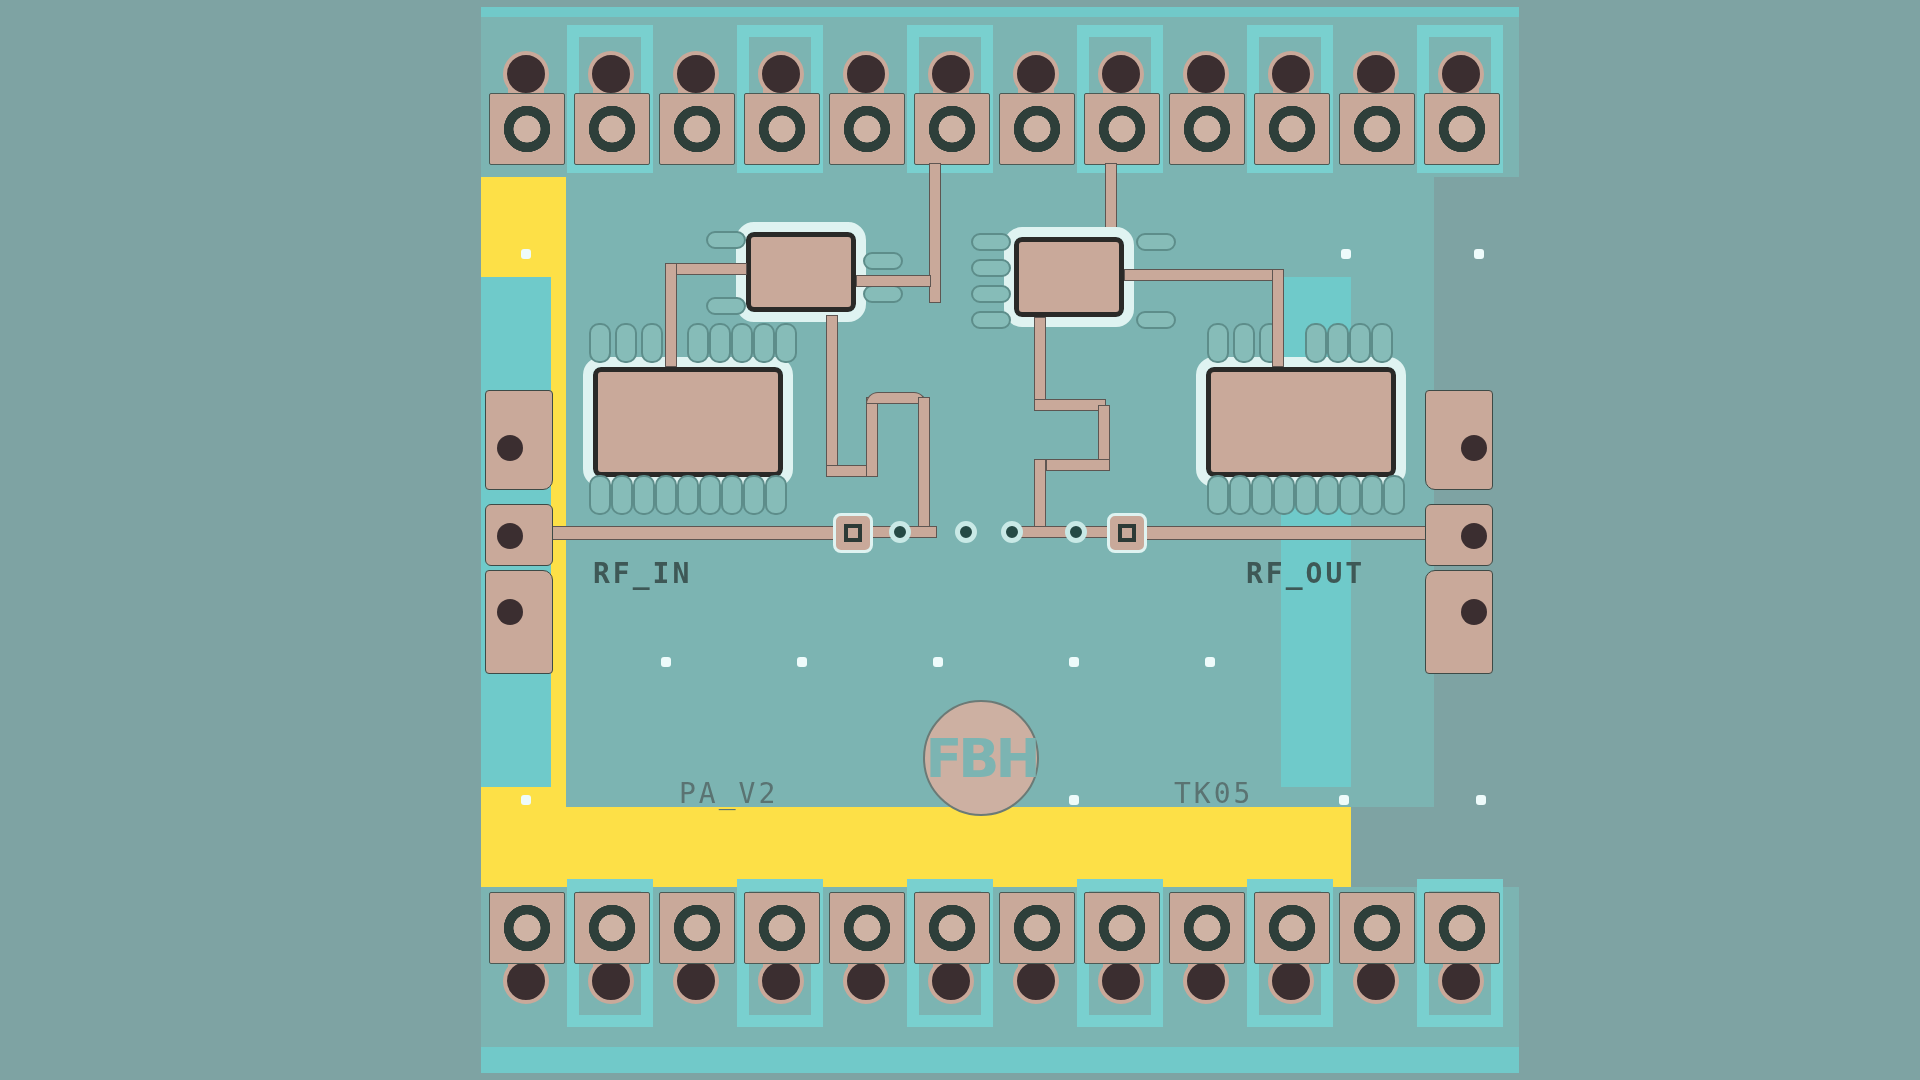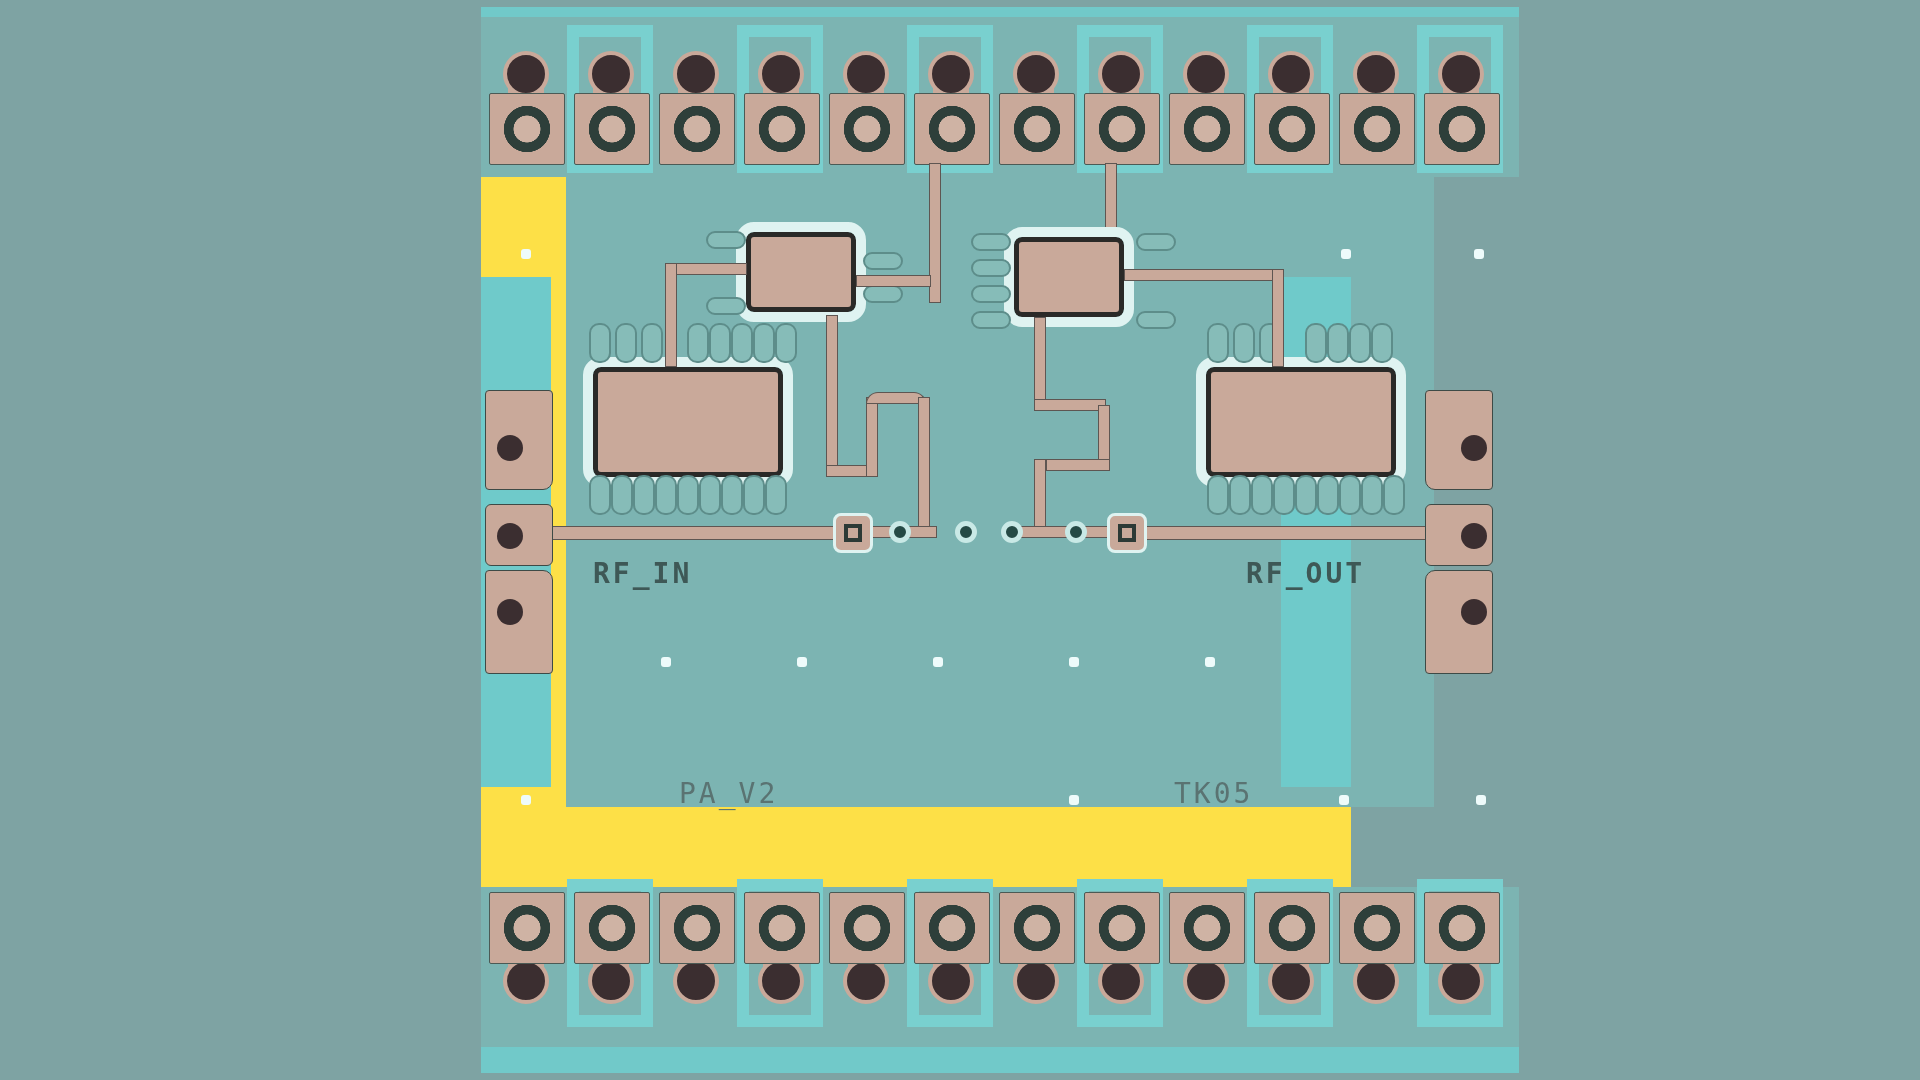--- a/index.html
+++ b/index.html
@@ -350,13 +350,14 @@
   <div class="mark" style="left:724px; top:650px;"></div>
   <div class="mark" style="left:40px; top:788px;"></div>
   <div class="mark" style="left:588px; top:788px;"></div>
   <div class="mark" style="left:858px; top:788px;"></div>
   <div class="mark" style="left:995px; top:788px;"></div>
 
   <div class="label" style="left:112px; top:550px;">RF_IN</div>
   <div class="label" style="left:765px; top:550px;">RF_OUT</div>
   <div class="label etched" style="left:198px; top:770px;">PA_V2</div>
   <div class="label etched" style="left:693px; top:770px;">TK05</div>
+  <div class="logo">FBH</div>
 </div>
 
 </body></html>

